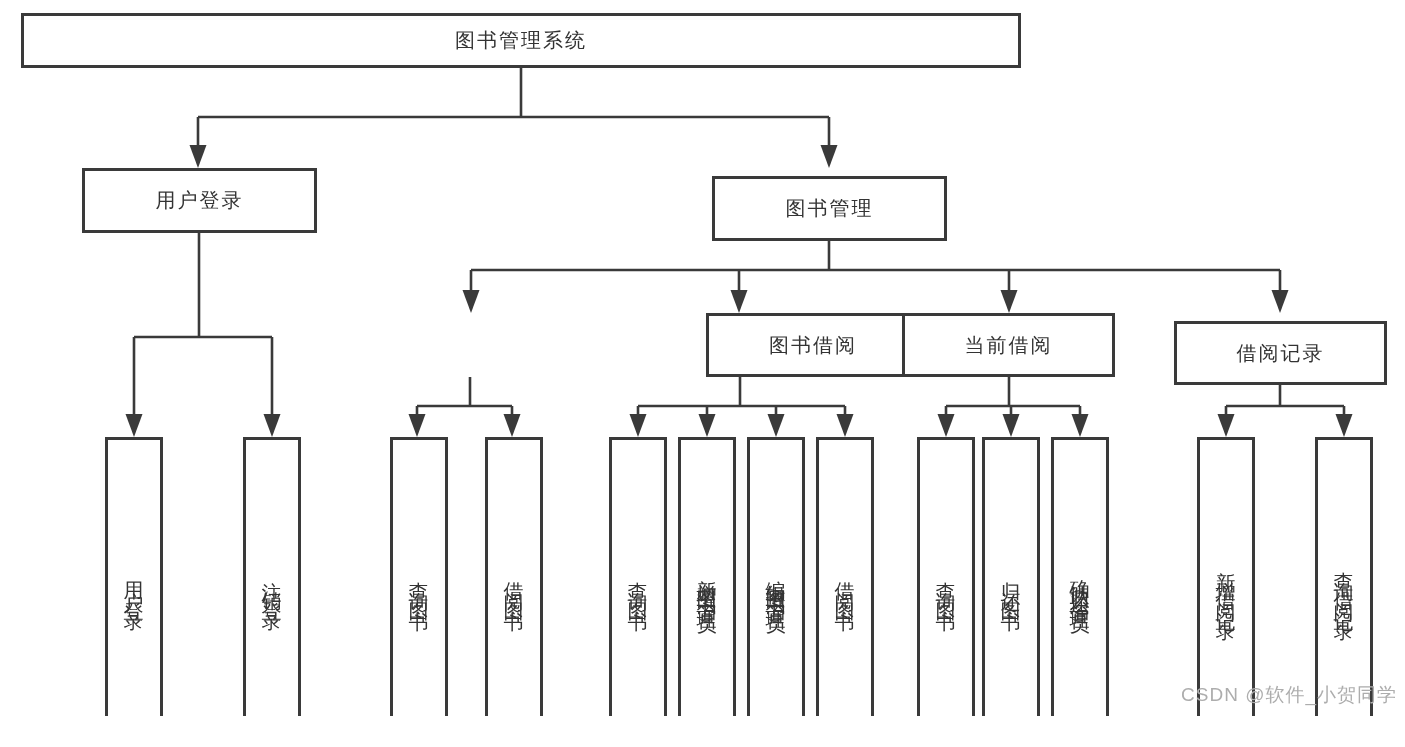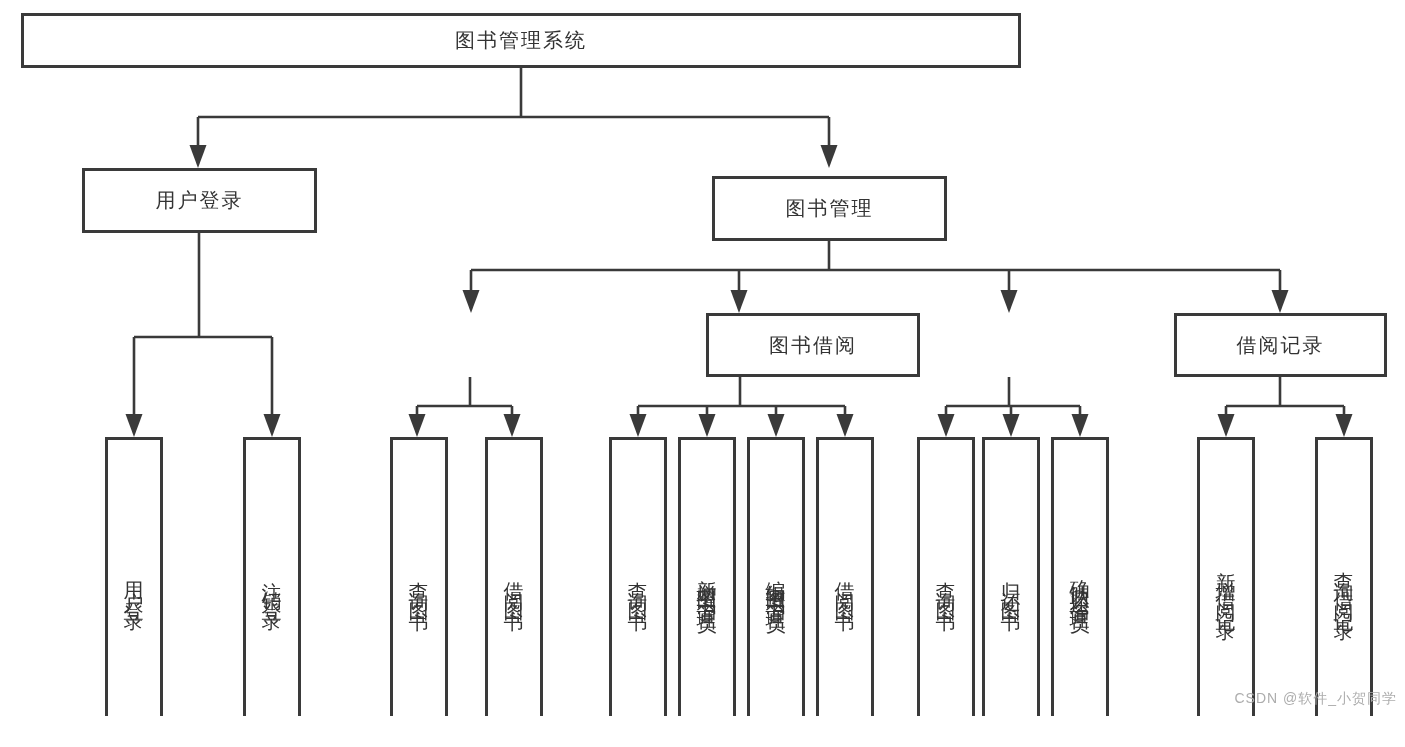--- a/index.html
+++ b/index.html
@@ -35,21 +35,21 @@
     letter-spacing:10px;
     font-size:20px;
     line-height:1;
   }
   .v-node.long{letter-spacing:5px;}
   .watermark{
     position:absolute;
     right:8px;
     bottom:8px;
     color:var(--watermark);
-    font-size:14px;
+    font-size:19px;
     letter-spacing:1px;
     white-space:nowrap;
     text-align:center;
   }
 </style>
 </head>
 <body>
 
 <div class="canvas">
 
@@ -115,21 +115,24 @@
   <div class="node h-node" style="left:82px;top:168px;width:235px;height:65px;">
     <span>用户登录</span>
   </div>
   <div class="node h-node" style="left:712px;top:168px;width:235px;height:65px;margin-top:8px;">
     <span>图书管理</span>
   </div>
 
   <div class="node h-node" style="left:666px;top:313px;width:214px;height:64px;margin-left:40px;">
     <span>图书借阅</span>
   </div>
-  <div class="node h-node" style="left:1174px;top:313px;width:213px;height:64px;">
+  <div class="node h-node" style="left:902px;top:313px;width:213px;height:64px;">
+    <span>当前借阅</span>
+  </div>
+  <div class="node h-node" style="left:1174px;top:321px;width:213px;height:64px;">
     <span>借阅记录</span>
   </div>
 
   <div class="node v-node" style="left:105px;top:437px;width:58px;height:298px;">
     <span>用户登录</span>
   </div>
   <div class="node v-node" style="left:243px;top:437px;width:58px;height:298px;">
     <span>注销登录</span>
   </div>
 

